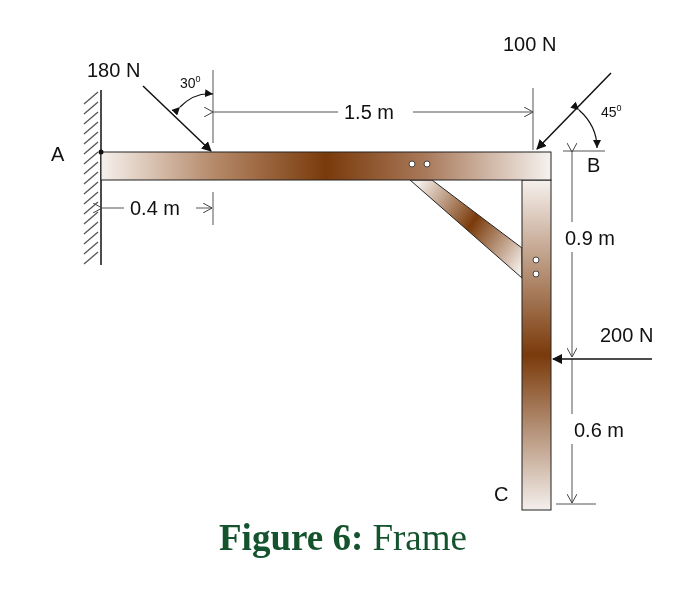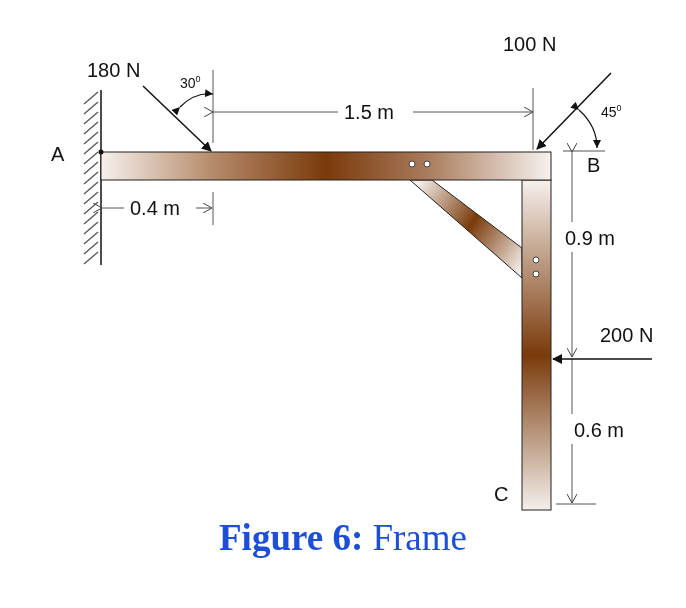--- a/index.html
+++ b/index.html
@@ -2,21 +2,21 @@
 <html><head>
 <meta charset="utf-8">
 <style>
   html, body { margin: 0; padding: 0; background: #ffffff; }
   body { width: 686px; height: 608px; position: relative; overflow: hidden; }
   #diagram { position: absolute; left: 0; top: 0; width: 686px; height: 608px; }
   .lbl { font-family: "Liberation Sans", sans-serif; fill: #111; }
   .caption {
     position: absolute; left: 0; width: 686px; top: 516px;
     text-align: center; font-family: "Liberation Serif", serif;
-    font-size: 37px; color: #1d4ed8;
+    font-size: 37px; color: #14532d;
   }
   .caption b { font-weight: bold; }
 </style>
 </head>
 <body>
 
 <svg id="diagram" viewBox="0 0 686 608" xmlns="http://www.w3.org/2000/svg">
   <defs>
     <linearGradient id="gH" x1="101" y1="0" x2="551" y2="0" gradientUnits="userSpaceOnUse">
       <stop offset="0" stop-color="#f6f0ec"></stop>

